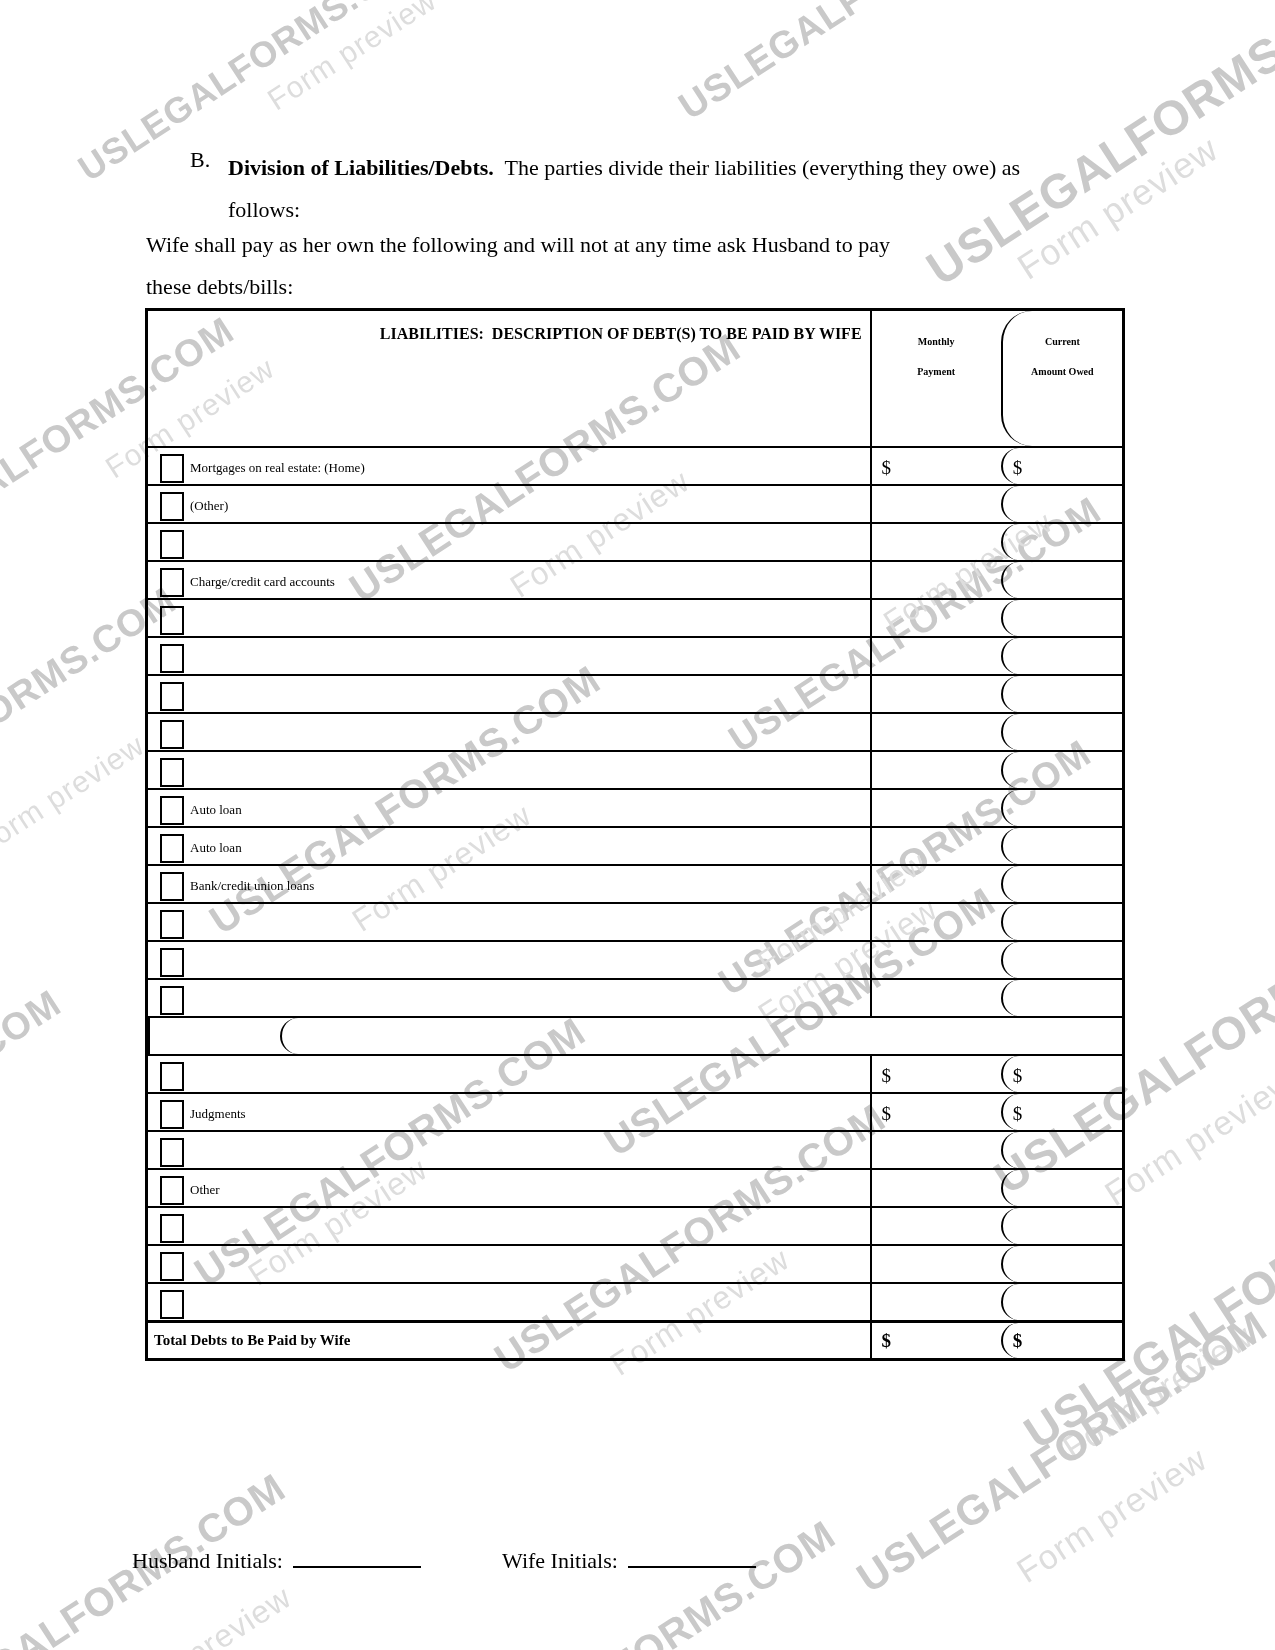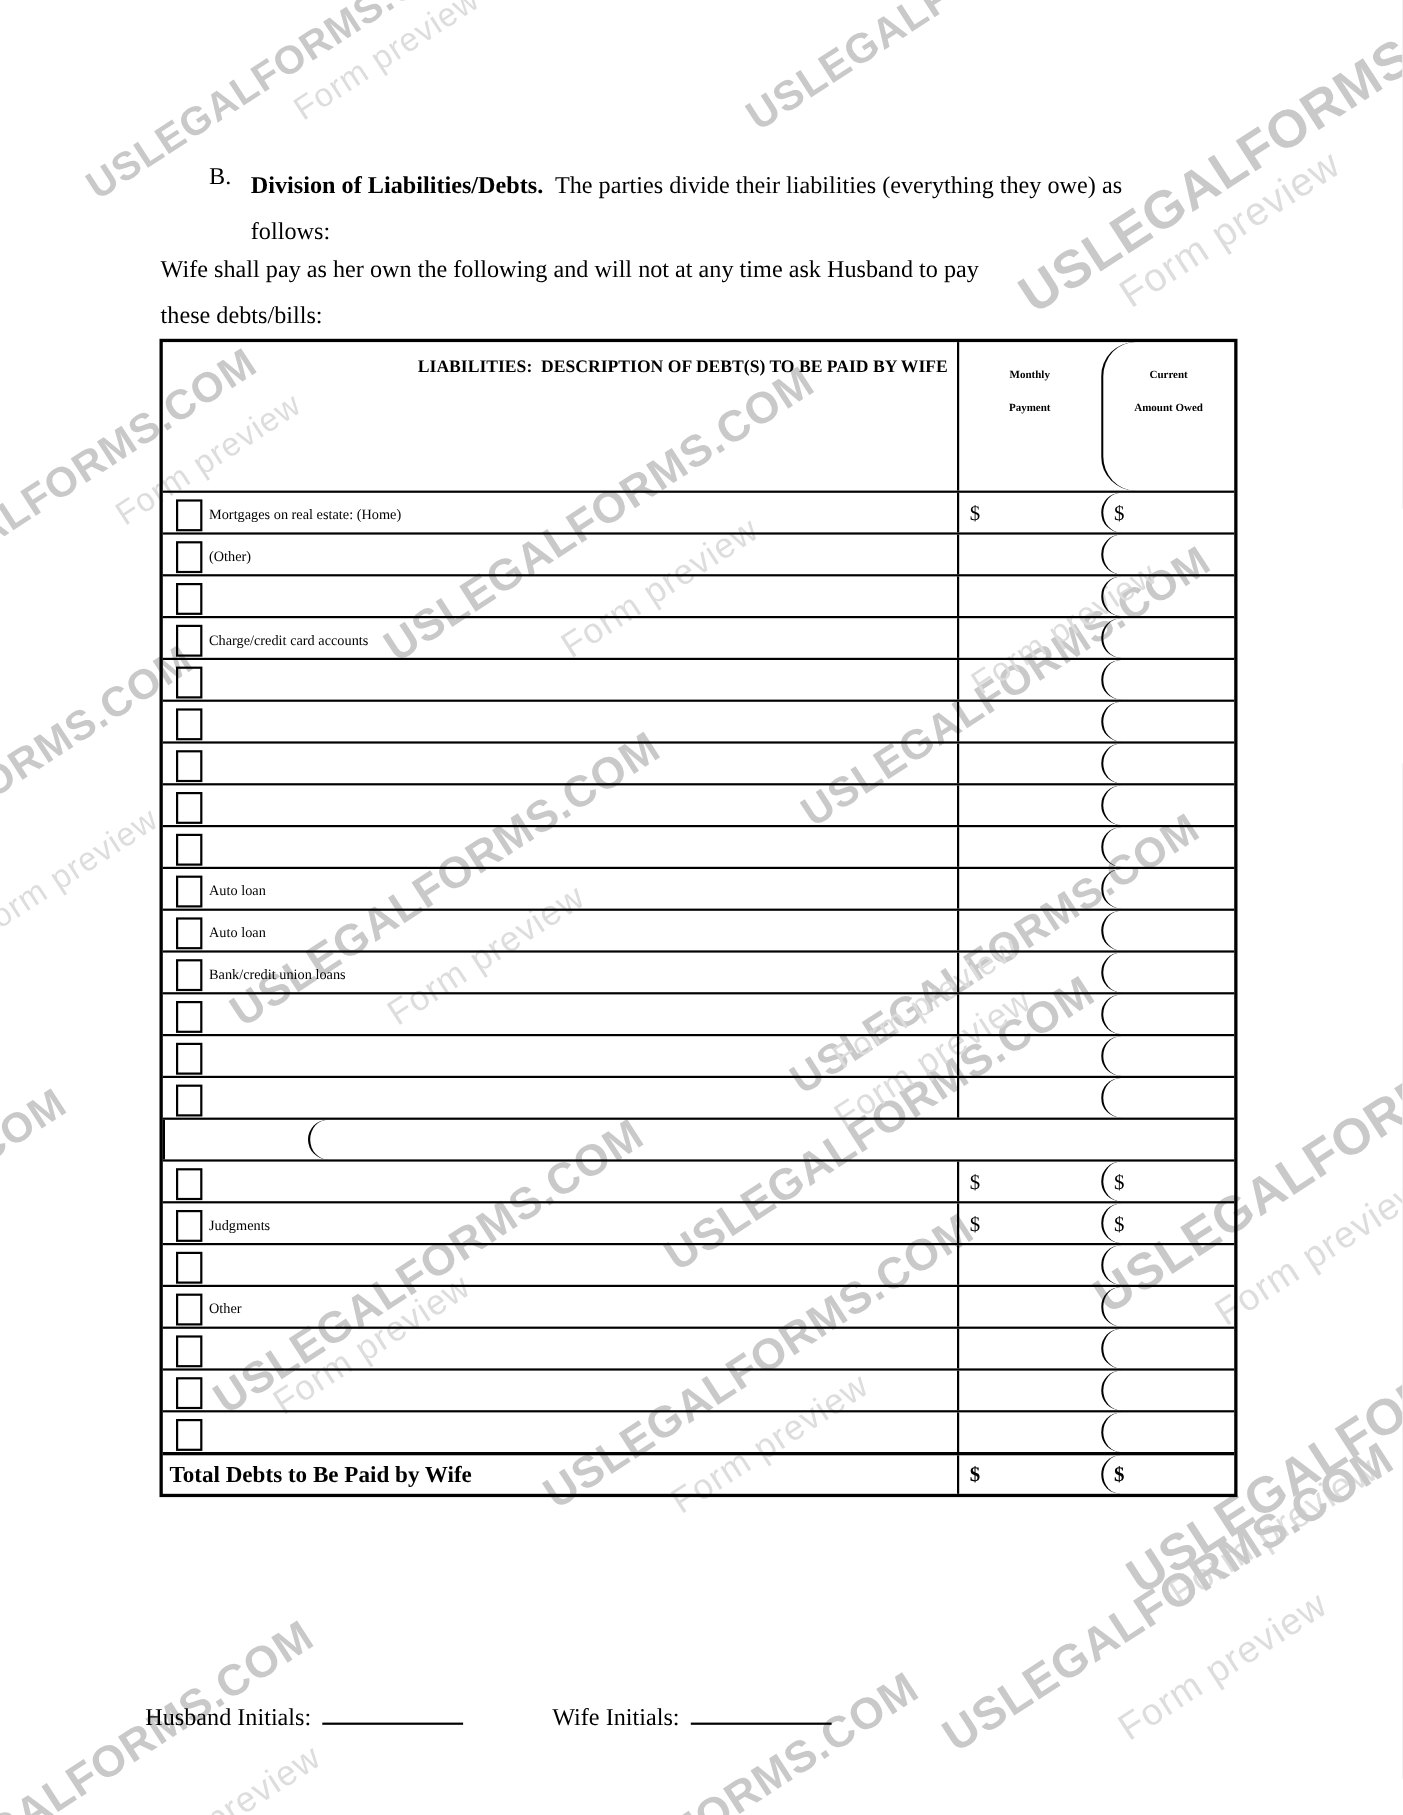--- a/index.html
+++ b/index.html
@@ -47,21 +47,21 @@
   .brow{height:38px;border-top:2px solid #000;}
   .brow .c1{display:flex;align-items:center;}
   .chk{
     position:absolute;left:12px;top:6px;width:20px;height:25px;
     border:2px solid #000;background:transparent;
   }
   .rlabel{margin-left:42px;font-size:13px;line-height:19px;padding-top:2px;}
   .dollar{font-size:19px;padding:9px 0 0 10px;}
   .total-row{height:38px;border-top:3px solid #000;}
   .total-row .c1{display:flex;align-items:center;}
-  .tlabel{margin-left:6px;font-size:21px;font-weight:bold;}
+  .tlabel{margin-left:6px;font-size:15px;font-weight:bold;}
   .total-row .dollar{font-weight:bold;padding-top:7px;}
   
   .footer{position:absolute;left:0;top:1544px;width:100%;font-size:22px;}
   .init-husband{position:absolute;left:132px;top:0;}
   .init-wife{position:absolute;left:502px;top:0;}
   .init-line{display:inline-block;width:128px;border-bottom:2px solid #000;height:22px;margin-left:10px;}
 </style>
 </head>
 <body>
 

